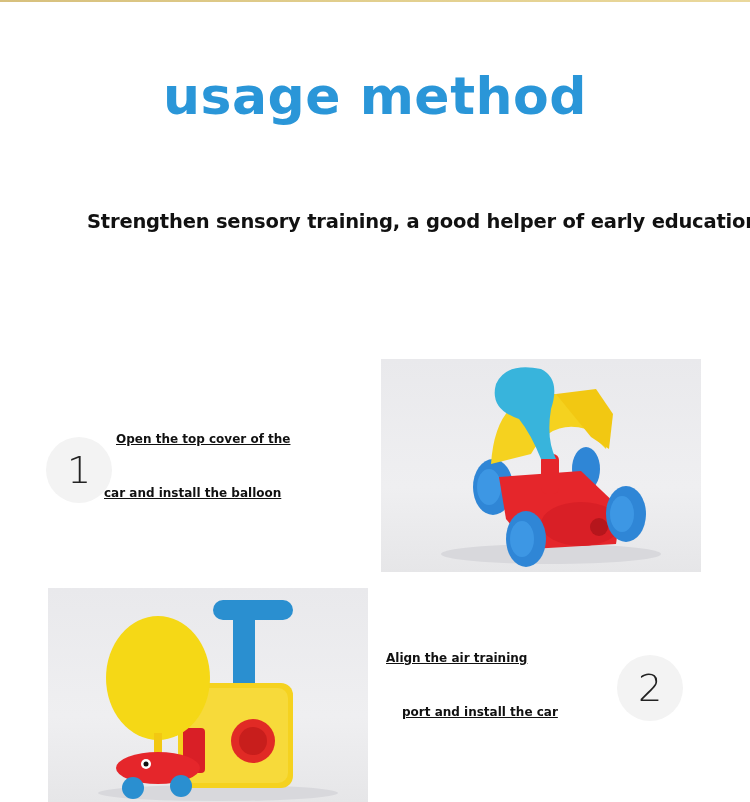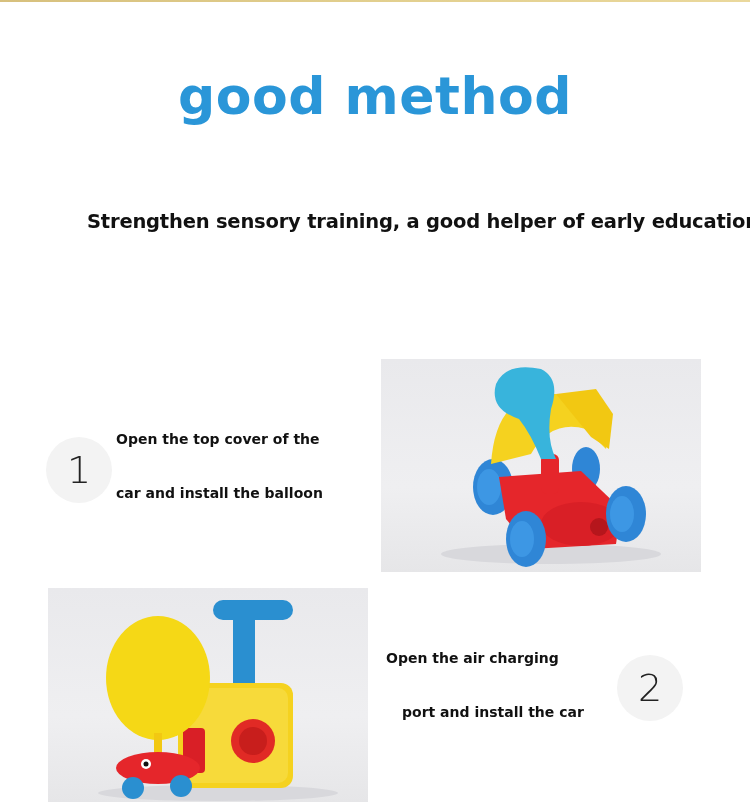--- a/index.html
+++ b/index.html
@@ -21,43 +21,43 @@
     position: absolute; left: 87px; top: 208px; width: 640px;
     font-size: 19.5px; font-weight: bold; color: #111; line-height: 28px;
     white-space: nowrap; letter-spacing: -0.2px;
   }
   .num-circle {
     position: absolute; width: 66px; height: 66px; border-radius: 50%;
     background: #f3f3f3; color: #222; display: flex; align-items: center; justify-content: center;
     font-family: "DejaVu Sans", sans-serif; font-weight: 200; font-size: 38px;
   }
   .step-text {
-    position: absolute; font-size: 14px; font-weight: bold; color: #111;
-    white-space: nowrap; line-height: 24px;
+    position: absolute; font-size: 12px; font-weight: bold; color: #111;
+    white-space: nowrap; line-height: 24px; text-decoration: underline;
   }
   .photo {
     position: absolute; overflow: hidden;
     background: linear-gradient(180deg, #e9e9ec 0%, #efeff1 60%, #e6e6e8 100%);
   }
   .photo svg { display: block; }
 </style>
 </head>
 <body>
 
 <div class="top-rule"></div>
 
-<div class="title">good method</div>
+<div class="title">usage method</div>
 
 <div class="subtitle">Strengthen sensory training, a good helper of early education</div>
 
 <div class="num-circle" style="left:46px; top:437px;">
   <span>1</span>
 </div>
 <div class="step-text" style="left:116px; top:427px;">Open the top cover of the</div>
-<div class="step-text" style="left:116px; top:481px;">car and install the balloon</div>
+<div class="step-text" style="left:104px; top:481px;">car and install the balloon</div>
 
 <div class="photo" style="left:381px; top:359px; width:320px; height:213px;" title="Balloon car with open yellow top cover and blue balloon installed">
   <svg width="320" height="213" viewBox="0 0 320 213">
     <ellipse cx="170" cy="195" rx="110" ry="10" fill="#d8d8dc"></ellipse>
 
     <ellipse cx="112" cy="128" rx="20" ry="28" fill="#2f86d6"></ellipse>
     <ellipse cx="108" cy="128" rx="12" ry="18" fill="#3d97e4"></ellipse>
 
     <ellipse cx="205" cy="110" rx="14" ry="22" fill="#2f86d6"></ellipse>
 
@@ -98,17 +98,17 @@
     <rect x="106" y="145" width="8" height="25" fill="#f2c812"></rect>
 
     <ellipse cx="110" cy="180" rx="42" ry="16" fill="#e5262b"></ellipse>
     <circle cx="98" cy="176" r="5" fill="#ffffff"></circle>
     <circle cx="98" cy="176" r="2.5" fill="#111"></circle>
     <circle cx="85" cy="200" r="11" fill="#2a8fd0"></circle>
     <circle cx="133" cy="198" r="11" fill="#2a8fd0"></circle>
   </svg>
 </div>
 
-<div class="step-text" style="left:386px; top:646px;">Open the air charging</div>
+<div class="step-text" style="left:386px; top:646px;">Align the air training</div>
 <div class="step-text" style="left:402px; top:700px;">port and install the car</div>
 <div class="num-circle" style="left:617px; top:655px;">
   <span>2</span>
 </div>
 
 </body></html>

